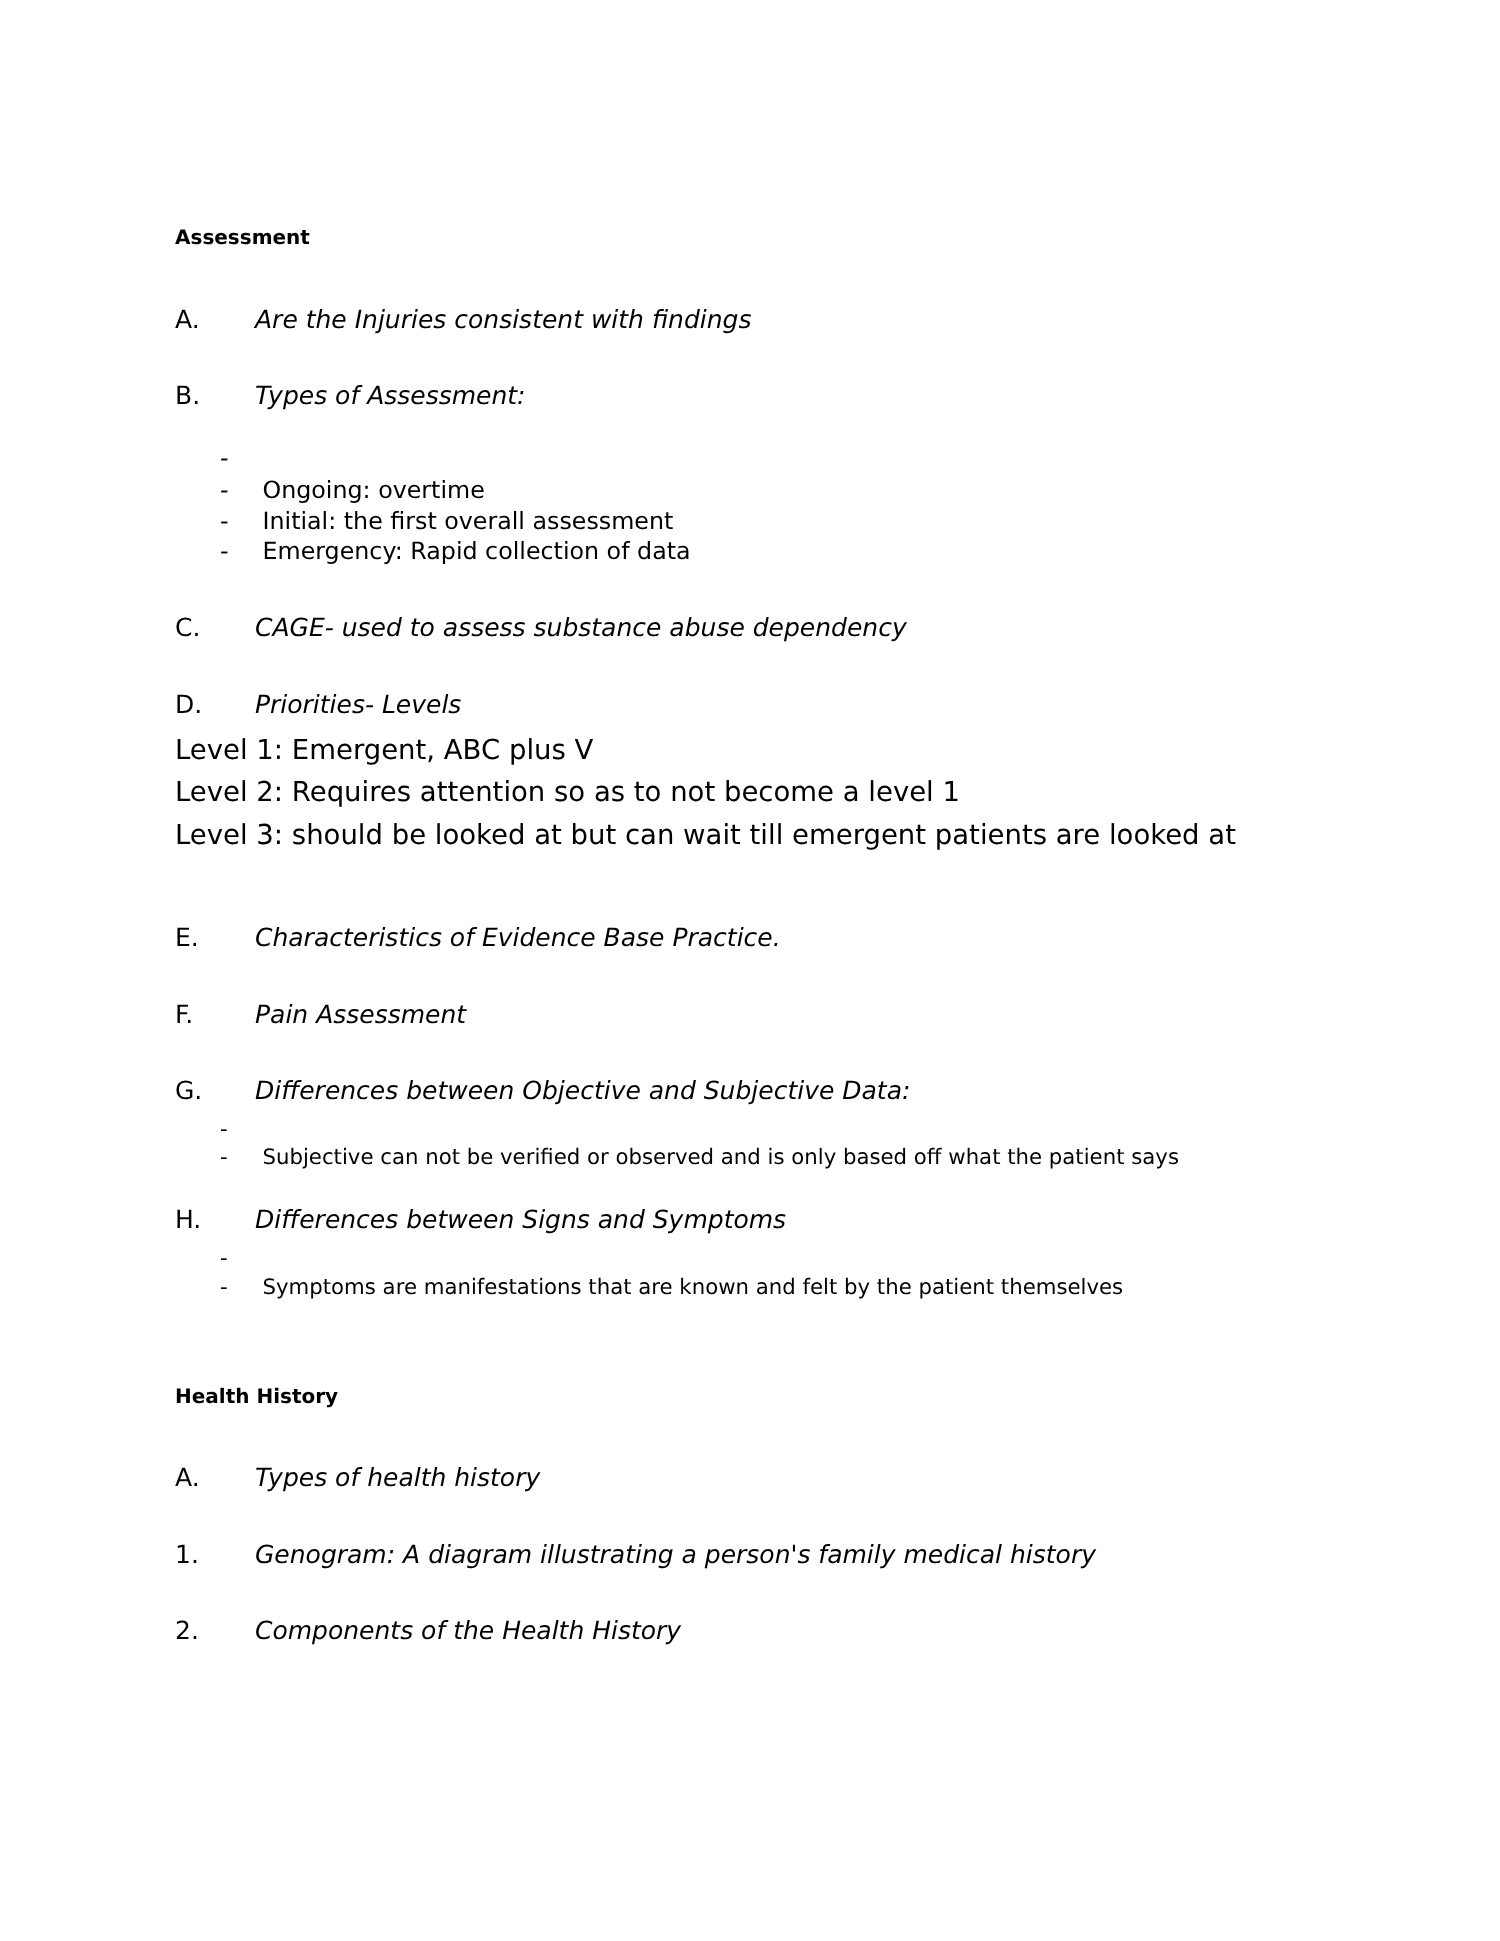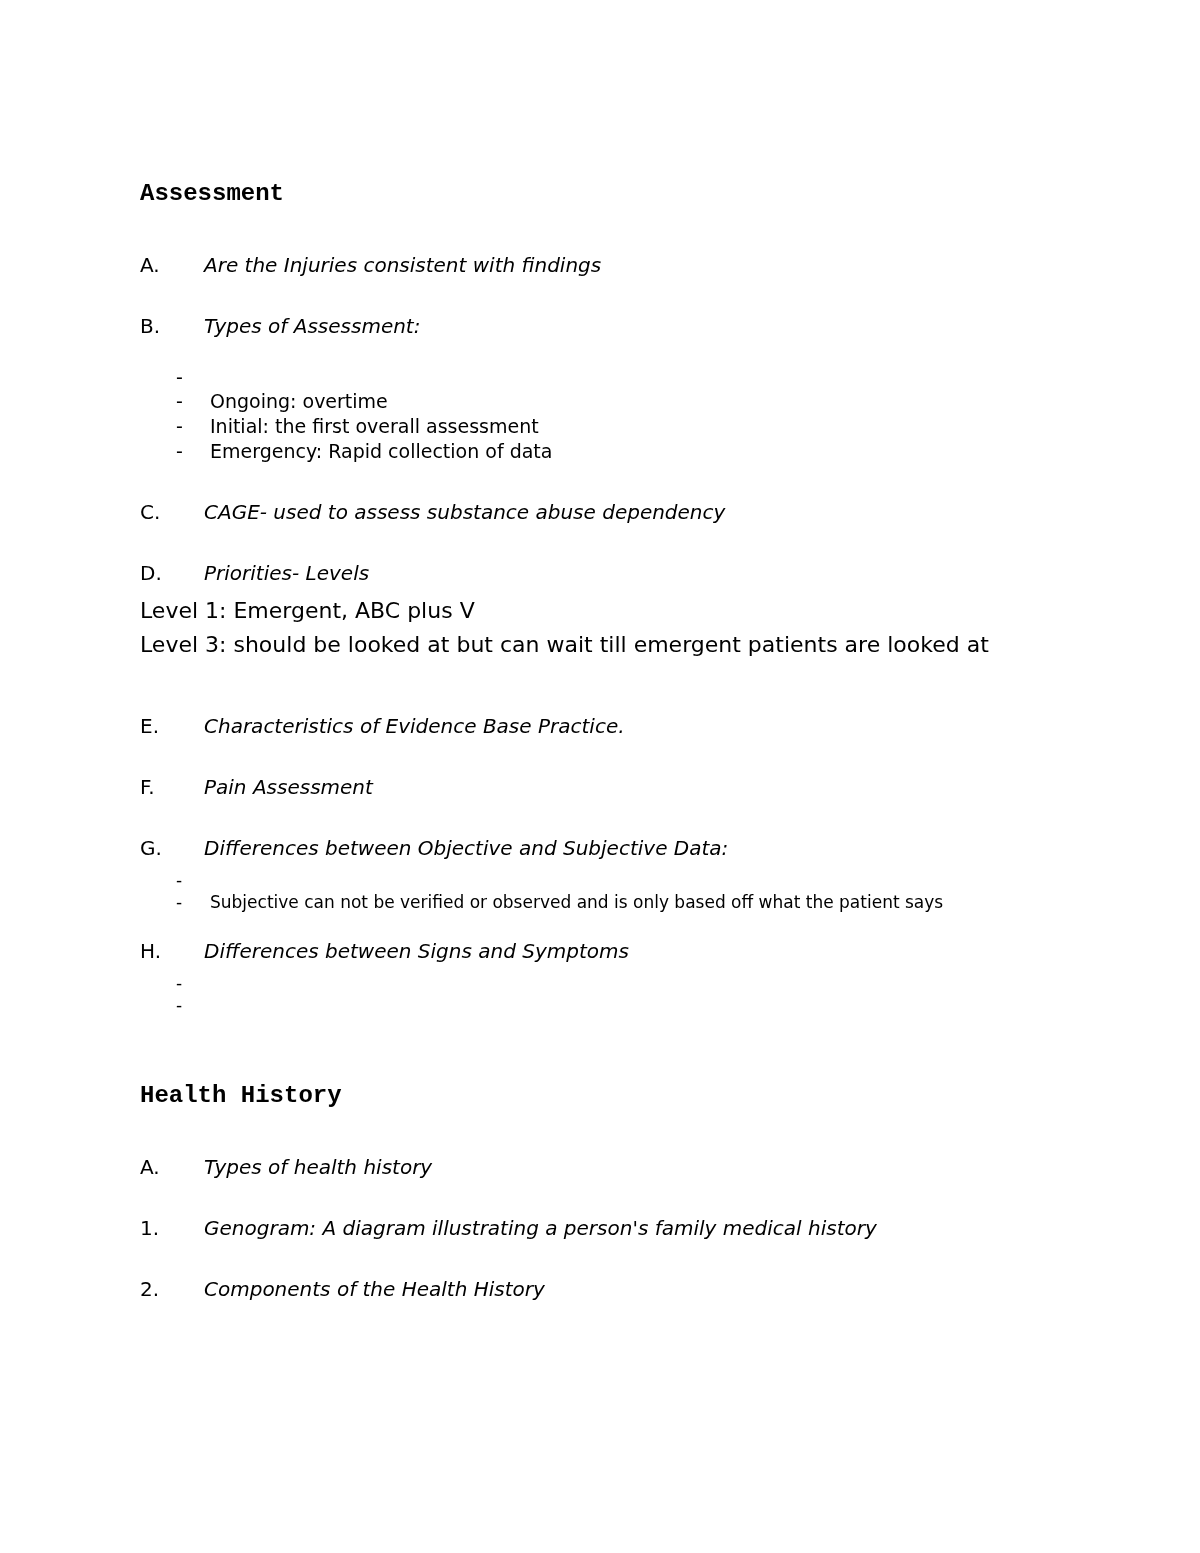--- a/index.html
+++ b/index.html
@@ -18,24 +18,23 @@
     position: relative;
     width: 1200px;
     height: 1553px;
     box-sizing: border-box;
     padding: 180px 140px 0 140px;
   }
   .doc {
     width: 920px;
   }
   .section-title {
-    font-size: 24px;
+    font-size: 16px;
     line-height: 1.2;
     margin: 0 0 0 0;
-    font-family: Liberation Mono, monospace;
   }
   .outline-item {
     display: flex;
     font-size: 20px;
     line-height: 1.25;
     margin: 0;
   }
   .outline-label {
     width: 64px;
     flex: 0 0 64px;
@@ -127,20 +126,21 @@
 
     <div class="outline-item">
       <span class="outline-label">D.</span>
       <span class="outline-text">Priorities- Levels</span>
     </div>
 
     <div class="gap-xs"></div>
 
     <div>
       <p class="plain-line">Level 1: Emergent, ABC plus V</p>
+      <p class="plain-line">Level 2: Requires attention so as to not become a level 1</p>
       <p class="plain-line">Level 3: should be looked at but can wait till emergent patients are looked at</p>
     </div>
 
     <div class="gap-block"></div>
 
     <div class="outline-item">
       <span class="outline-label">E.</span>
       <span class="outline-text">Characteristics of Evidence Base Practice.</span>
     </div>
 
@@ -178,20 +178,21 @@
     </div>
 
     <div class="gap-xs"></div>
 
     <ul class="dash-list">
       <li class="dash-item sub">
         <span class="dash-marker">-</span>
       </li>
       <li class="dash-item sub">
         <span class="dash-marker">-</span>
+        <span>Symptoms are manifestations that are known and felt by the patient themselves</span>
       </li>
     </ul>
 
     <div class="gap-block"></div>
     <div class="gap-sm"></div>
 
     <h1 class="section-title">Health History</h1>
 
     <div class="gap-xl"></div>
 

